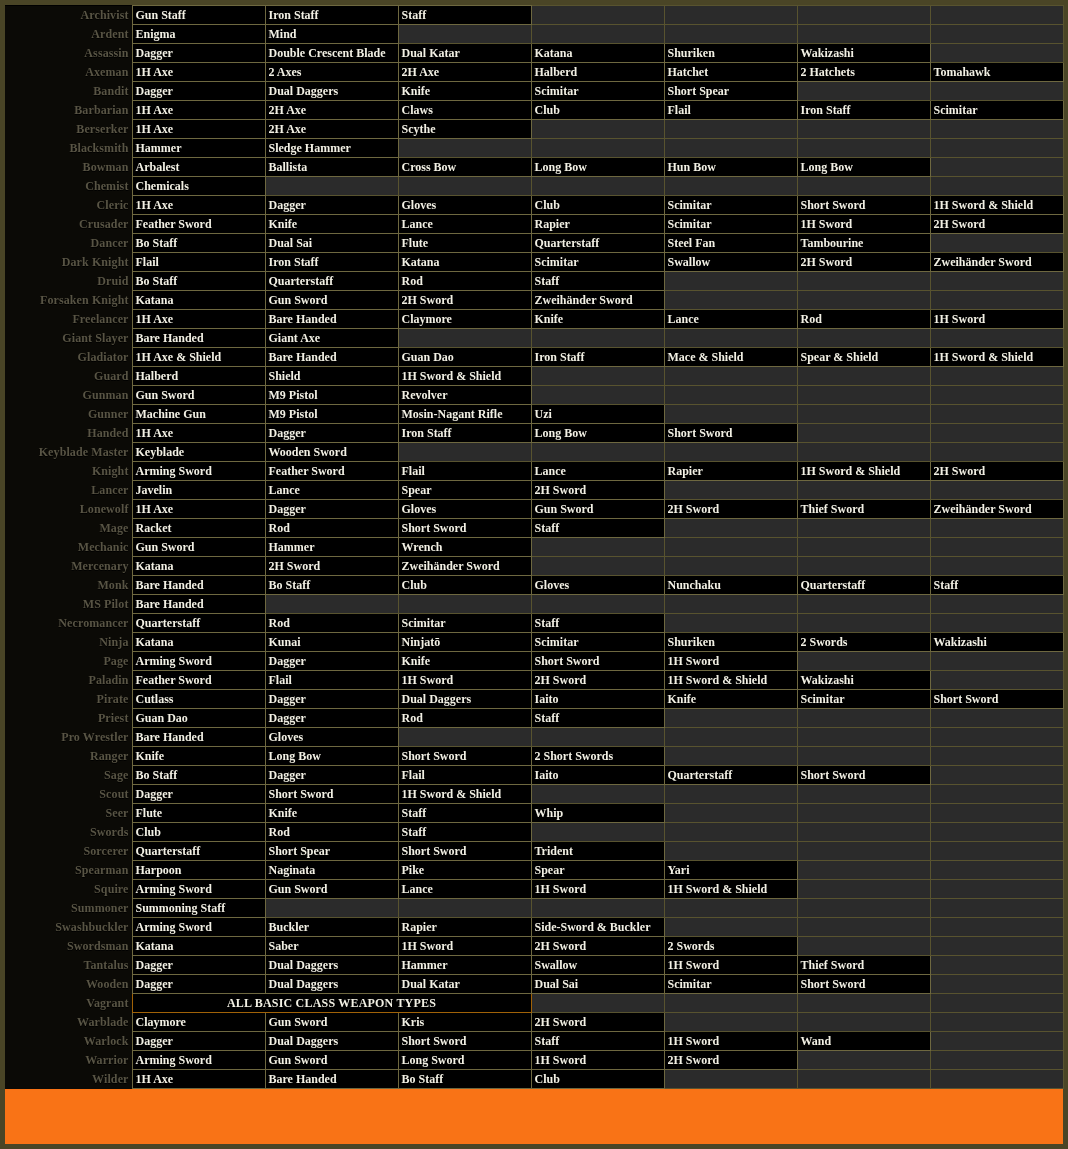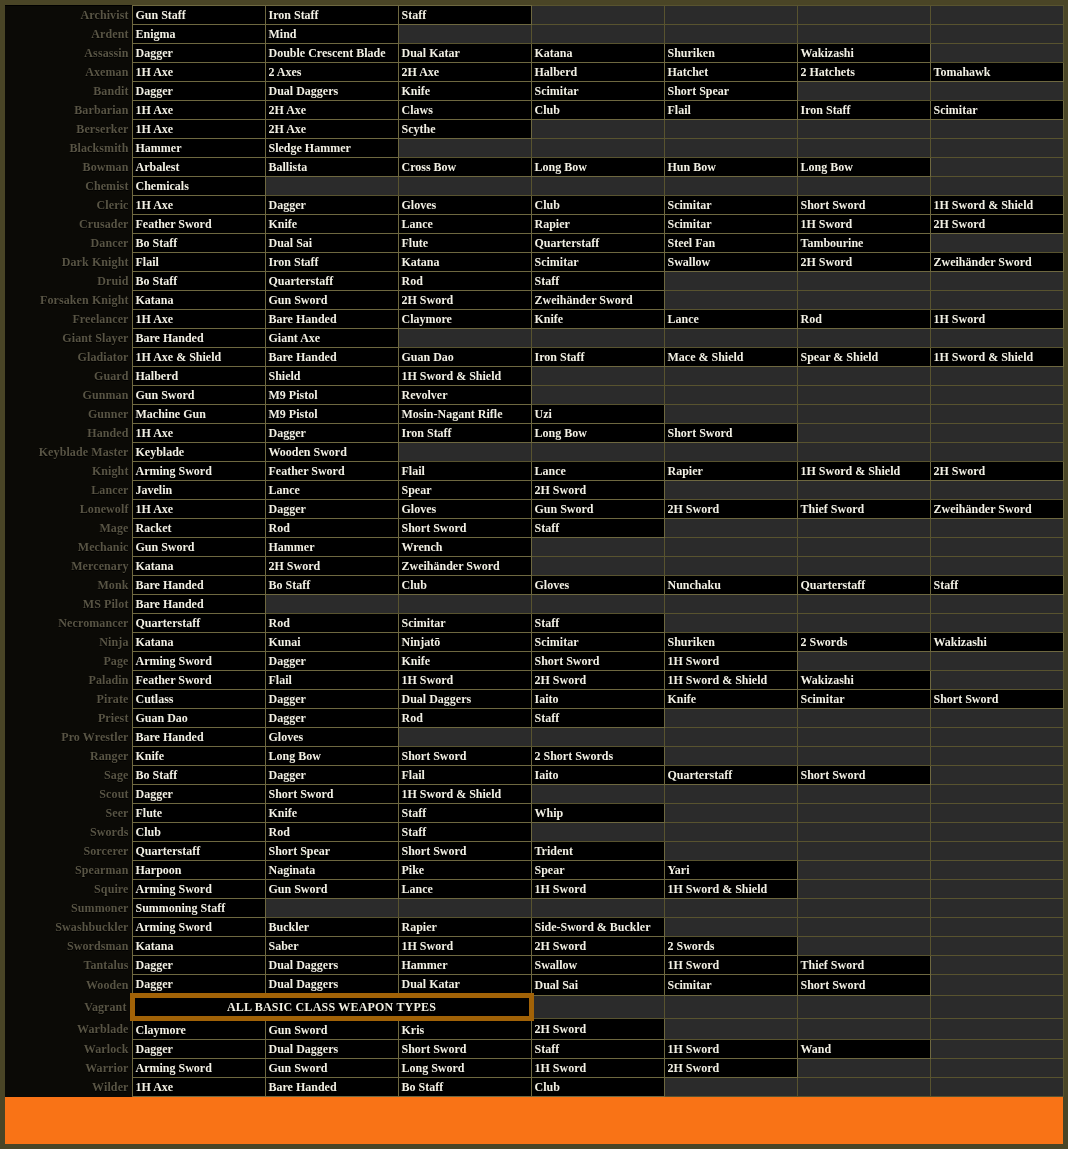--- a/index.html
+++ b/index.html
@@ -63,21 +63,21 @@
   }
   
   td.empty {
     background: #2b2b2b;
     border: 1px solid #58532f;
     color: transparent;
   }
   td.special {
     background: #000000;
     color: #f2f0e4;
-    border: 5px solid #a16207;
+    border: 1px solid #a16207;
     text-align: center;
     font-size: 13px;
     letter-spacing: 0.2px;
     text-shadow: 1px 1px 0 #000;
   }
 </style>
 </head>
 <body>
 
 <div id="wrap">

